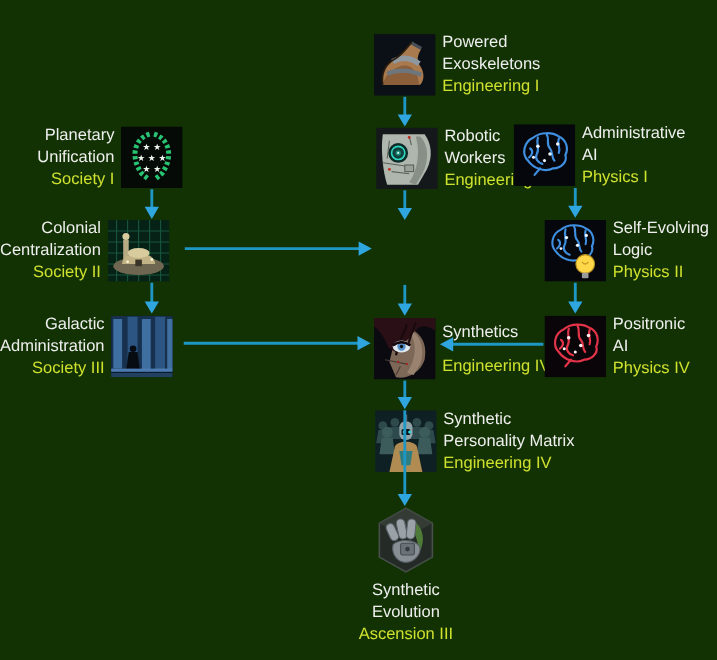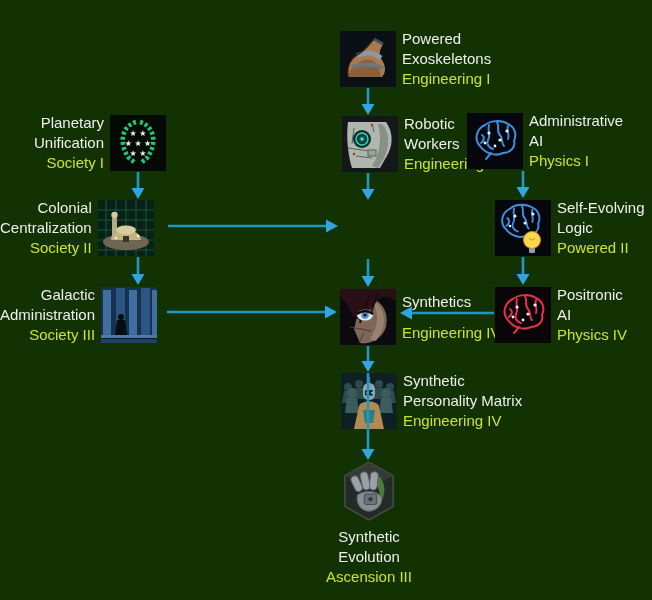--- a/index.html
+++ b/index.html
@@ -236,21 +236,21 @@
             <circle cx="15" cy="26" r="1.3"></circle>
         </g>
         <circle cx="37" cy="40" r="8.5" fill="#ffd84a" stroke="#b99020" stroke-width="1"></circle>
         <rect x="34" y="48" width="6" height="5" rx="1" fill="#9a9a9a"></rect>
         <path d="M34 38 Q37 42 40 38" stroke="#c89a20" stroke-width="1.2" fill="none"></path>
       </svg>
     </span>
     <div class="txt">
       <div class="tl">Self-Evolving</div>
       <div class="tl">Logic</div>
-      <div class="sub">Powered II</div>
+      <div class="sub">Physics II</div>
     </div>
   </div>
 
   <div class="node gap" style="left:340px;top:289px;">
     <span class="icon">
       <svg viewBox="0 0 56 56">
           <rect width="56" height="56" fill="#0a0a10"></rect>
         <path d="M18 8 C38 6 50 20 46 38 C42 50 30 56 20 54 L14 40 L18 24 Z" fill="#7d6858"></path>
         <path d="M34 12 C44 18 46 32 42 42 L36 52 L30 50 C38 38 40 24 32 12 Z" fill="#9a8270"></path>
         <path d="M0 0 H56 V12 C44 4 40 8 33 17 C28 24 25 20 21 32 L13 27 C10 18 4 10 0 8 Z" fill="#2a1016"></path>

